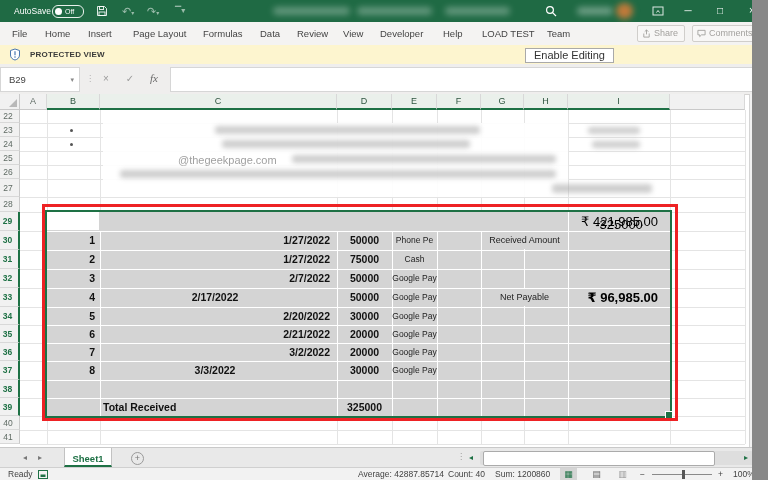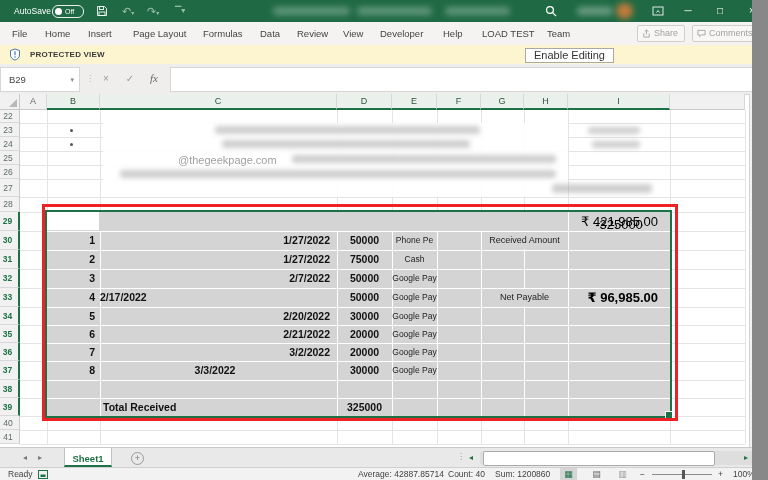--- a/index.html
+++ b/index.html
@@ -281,21 +281,21 @@
       <div class="abs method" style="left:390px;top:231px;width:49px;height:19px;line-height:19px;z-index:4;">Phone Pe</div>
       <div class="abs celltxt" style="left:47px;top:250px;width:48px;height:19px;text-align:right;line-height:19px;z-index:4;">2</div>
       <div class="abs celltxt" style="left:100px;top:250px;width:230px;height:19px;text-align:right;line-height:19px;z-index:4;">1/27/2022</div>
       <div class="abs celltxt" style="left:337px;top:250px;width:55px;height:19px;text-align:center;line-height:19px;z-index:4;">75000</div>
       <div class="abs method" style="left:390px;top:250px;width:49px;height:19px;line-height:19px;z-index:4;">Cash</div>
       <div class="abs celltxt" style="left:47px;top:269px;width:48px;height:19px;text-align:right;line-height:19px;z-index:4;">3</div>
       <div class="abs celltxt" style="left:100px;top:269px;width:230px;height:19px;text-align:right;line-height:19px;z-index:4;">2/7/2022</div>
       <div class="abs celltxt" style="left:337px;top:269px;width:55px;height:19px;text-align:center;line-height:19px;z-index:4;">50000</div>
       <div class="abs method" style="left:390px;top:269px;width:49px;height:19px;line-height:19px;z-index:4;">Google Pay</div>
       <div class="abs celltxt" style="left:47px;top:288px;width:48px;height:19px;text-align:right;line-height:19px;z-index:4;">4</div>
-      <div class="abs celltxt" style="left:100px;top:288px;width:230px;height:19px;text-align:left;line-height:19px;z-index:4;">2/17/2022</div>
+      <div class="abs celltxt" style="left:100px;top:288px;width:230px;height:19px;text-align:center;line-height:19px;z-index:4;">2/17/2022</div>
       <div class="abs celltxt" style="left:337px;top:288px;width:55px;height:19px;text-align:center;line-height:19px;z-index:4;">50000</div>
       <div class="abs method" style="left:390px;top:288px;width:49px;height:19px;line-height:19px;z-index:4;">Google Pay</div>
       <div class="abs celltxt" style="left:47px;top:307px;width:48px;height:18px;text-align:right;line-height:18px;z-index:4;">5</div>
       <div class="abs celltxt" style="left:100px;top:307px;width:230px;height:18px;text-align:right;line-height:18px;z-index:4;">2/20/2022</div>
       <div class="abs celltxt" style="left:337px;top:307px;width:55px;height:18px;text-align:center;line-height:18px;z-index:4;">30000</div>
       <div class="abs method" style="left:390px;top:307px;width:49px;height:18px;line-height:18px;z-index:4;">Google Pay</div>
       <div class="abs celltxt" style="left:47px;top:325px;width:48px;height:18px;text-align:right;line-height:18px;z-index:4;">6</div>
       <div class="abs celltxt" style="left:100px;top:325px;width:230px;height:18px;text-align:right;line-height:18px;z-index:4;">2/21/2022</div>
       <div class="abs celltxt" style="left:337px;top:325px;width:55px;height:18px;text-align:center;line-height:18px;z-index:4;">20000</div>
       <div class="abs method" style="left:390px;top:325px;width:49px;height:18px;line-height:18px;z-index:4;">Google Pay</div>

